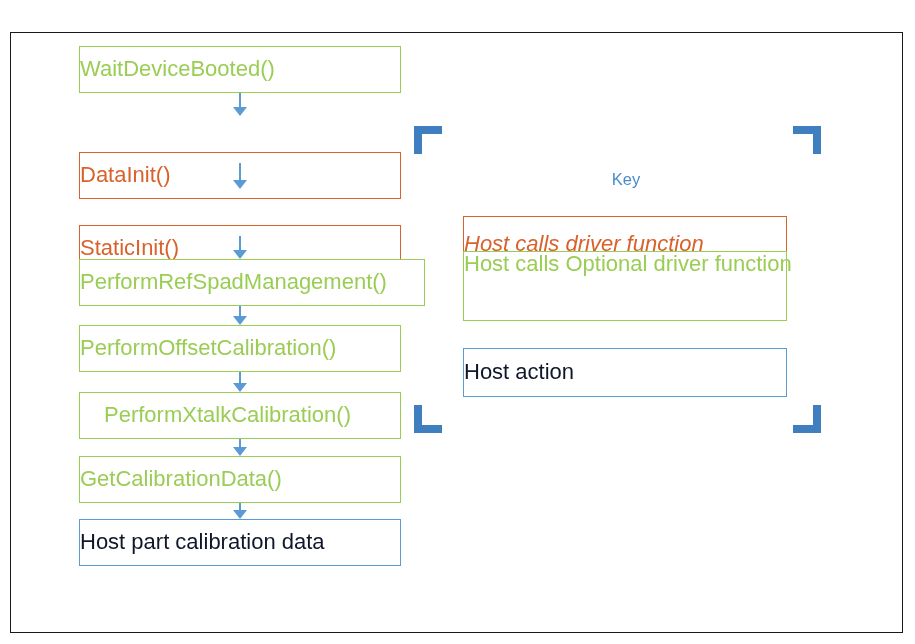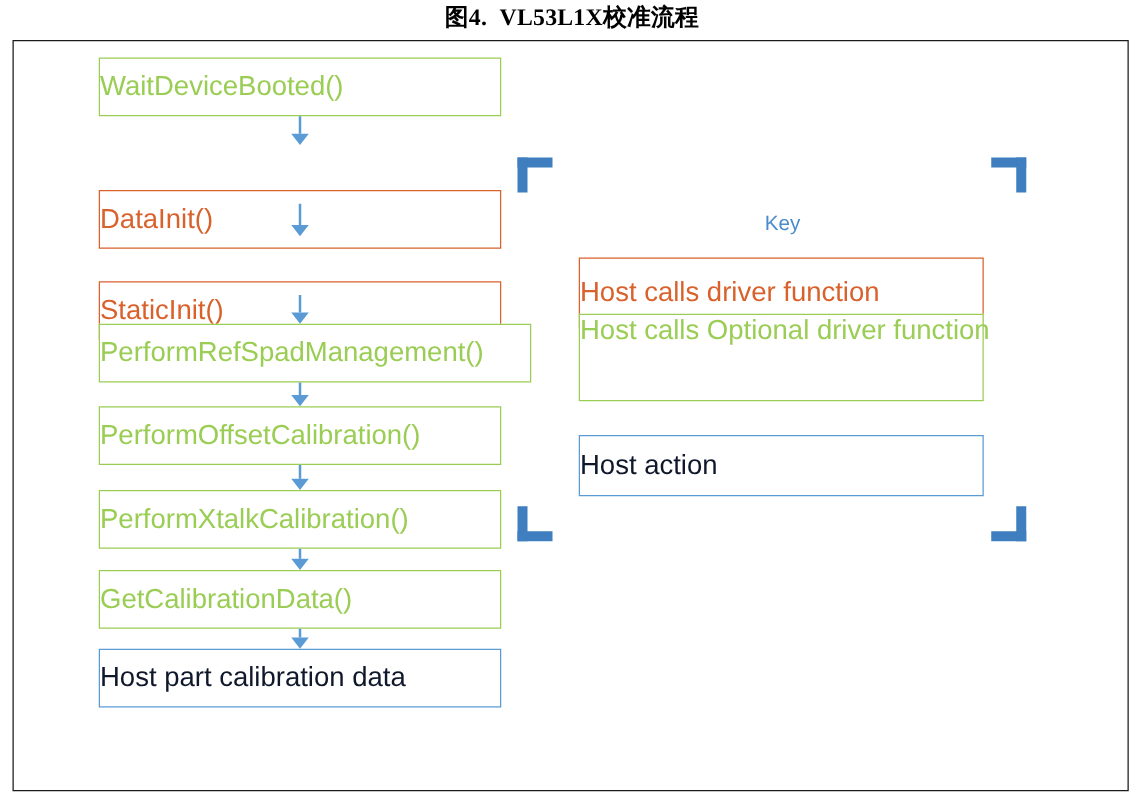--- a/index.html
+++ b/index.html
@@ -114,41 +114,40 @@
   .corner.tl { border-left: 8px solid #3F7FBF; border-top: 8px solid #3F7FBF; }
   .corner.tr { border-right: 8px solid #3F7FBF; border-top: 8px solid #3F7FBF; }
   .corner.bl { border-left: 8px solid #3F7FBF; border-bottom: 8px solid #3F7FBF; }
   .corner.br { border-right: 8px solid #3F7FBF; border-bottom: 8px solid #3F7FBF; }
 </style>
 </head>
 <body>
 
 <div id="page">
 
-  <div id="figure-title">图4.  VL53L1X校准流程</div>
 
   <div id="diagram-frame">
 
     <div id="flow-layer">
         <div class="flow-box green" style="left: 68px; top: 13px; width: 322px; height: 47px;">
           <span>WaitDeviceBooted()</span>
         </div>
         <div class="flow-box orange" style="left: 68px; top: 83px; width: 322px; height: 47px;">
           <span>DataInit()</span>
         </div>
         <div class="flow-box orange" style="left: 68px; top: 156px; width: 322px; height: 47px;">
           <span>StaticInit()</span>
         </div>
         <div class="flow-box green" style="left: 68px; top: 226px; width: 346px; height: 47px;">
           <span>PerformRefSpadManagement()</span>
         </div>
         <div class="flow-box green" style="left: 68px; top: 292px; width: 322px; height: 47px;">
           <span>PerformOffsetCalibration()</span>
         </div>
-        <div class="flow-box green" style="left: 68px; top: 359px; width: 322px; height: 47px;">
+        <div class="flow-box green" style="left: 68px; top: 359px; width: 322px; height: 47px; padding-left: 24px;">
           <span>PerformXtalkCalibration()</span>
         </div>
         <div class="flow-box green" style="left: 68px; top: 423px; width: 322px; height: 47px;">
           <span>GetCalibrationData()</span>
         </div>
         <div class="flow-box blue" style="left: 68px; top: 486px; width: 322px; height: 47px;">
           <span>Host part calibration data</span>
         </div>
       </div>
 
@@ -182,21 +181,21 @@
           <div class="head"></div>
         </div>
       </div>
 
     <div id="key-layer">
       <div id="key-label">Key</div>
     <div class="corner tl" style="left: 403px; top: 93px;"></div>
         <div class="corner tr" style="left: 782px; top: 93px;"></div>
         <div class="corner bl" style="left: 403px; top: 372px;"></div>
         <div class="corner br" style="left: 782px; top: 372px;"></div>
-        <div class="flow-box orange" style="left: 452px; top: 137px; width: 324px; height: 57px;">
+        <div class="flow-box orange" style="left: 452px; top: 147px; width: 324px; height: 57px; font-style: italic;">
           <span>Host calls driver function</span>
         </div>
         <div class="flow-box green" style="left: 452px; top: 218px; width: 324px; height: 70px; align-items: flex-start; padding-top: 0;">
           <span>Host calls Optional driver function</span>
         </div>
         <div class="flow-box blue" style="left: 452px; top: 315px; width: 324px; height: 49px;">
           <span>Host action</span>
         </div>
       </div>
 

